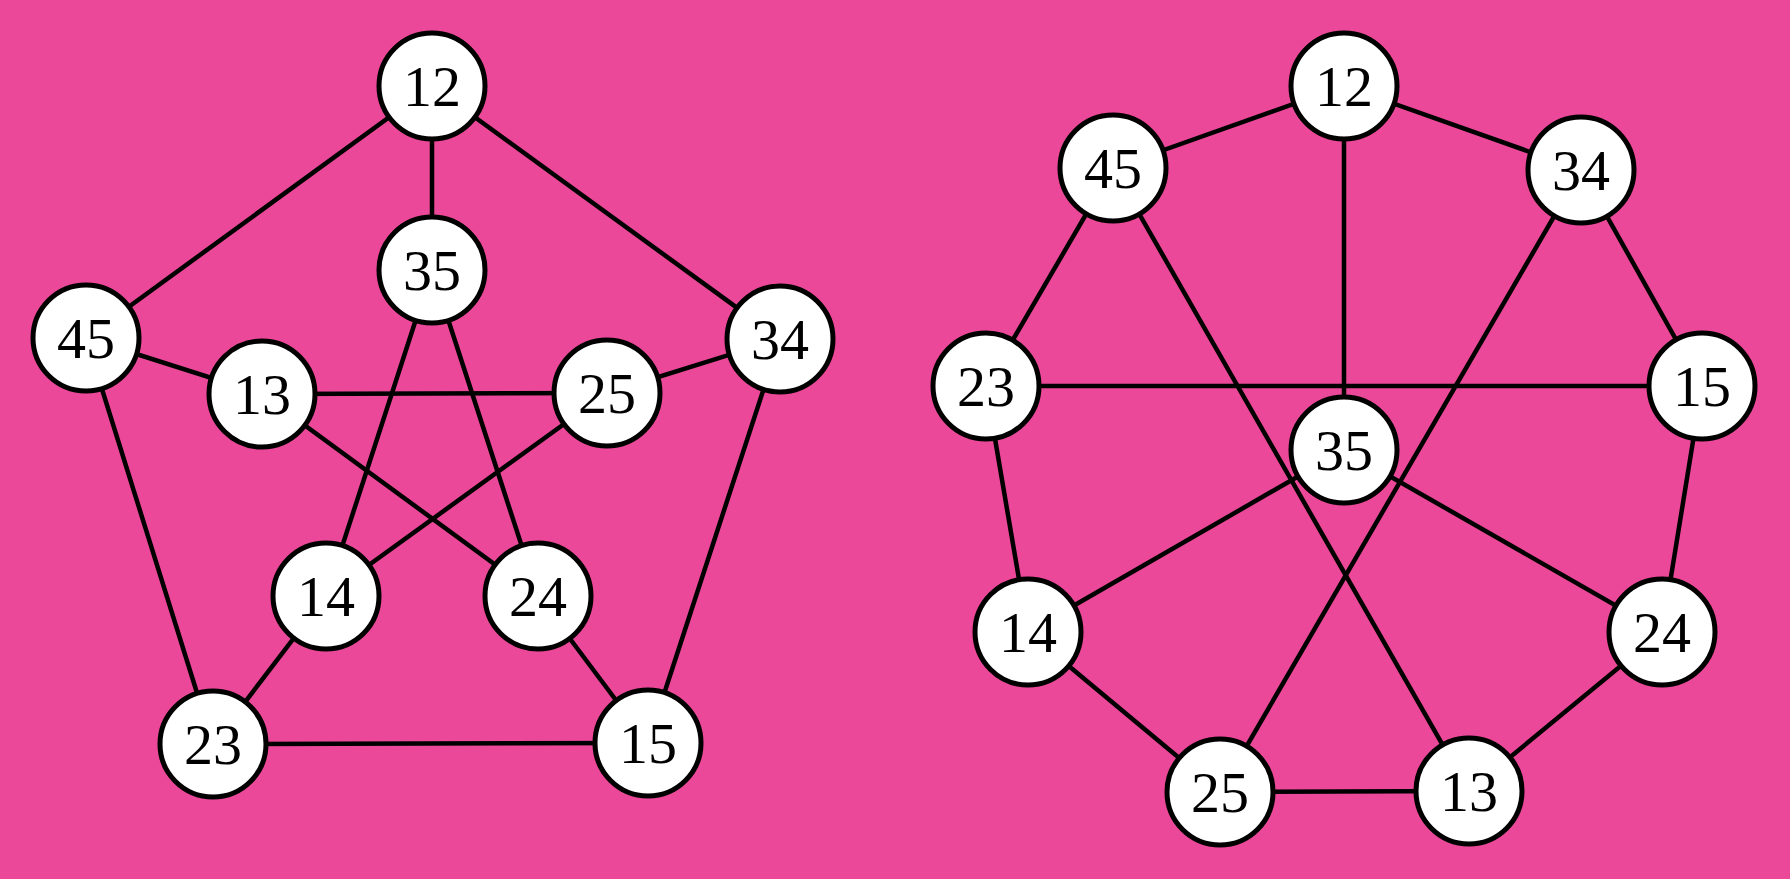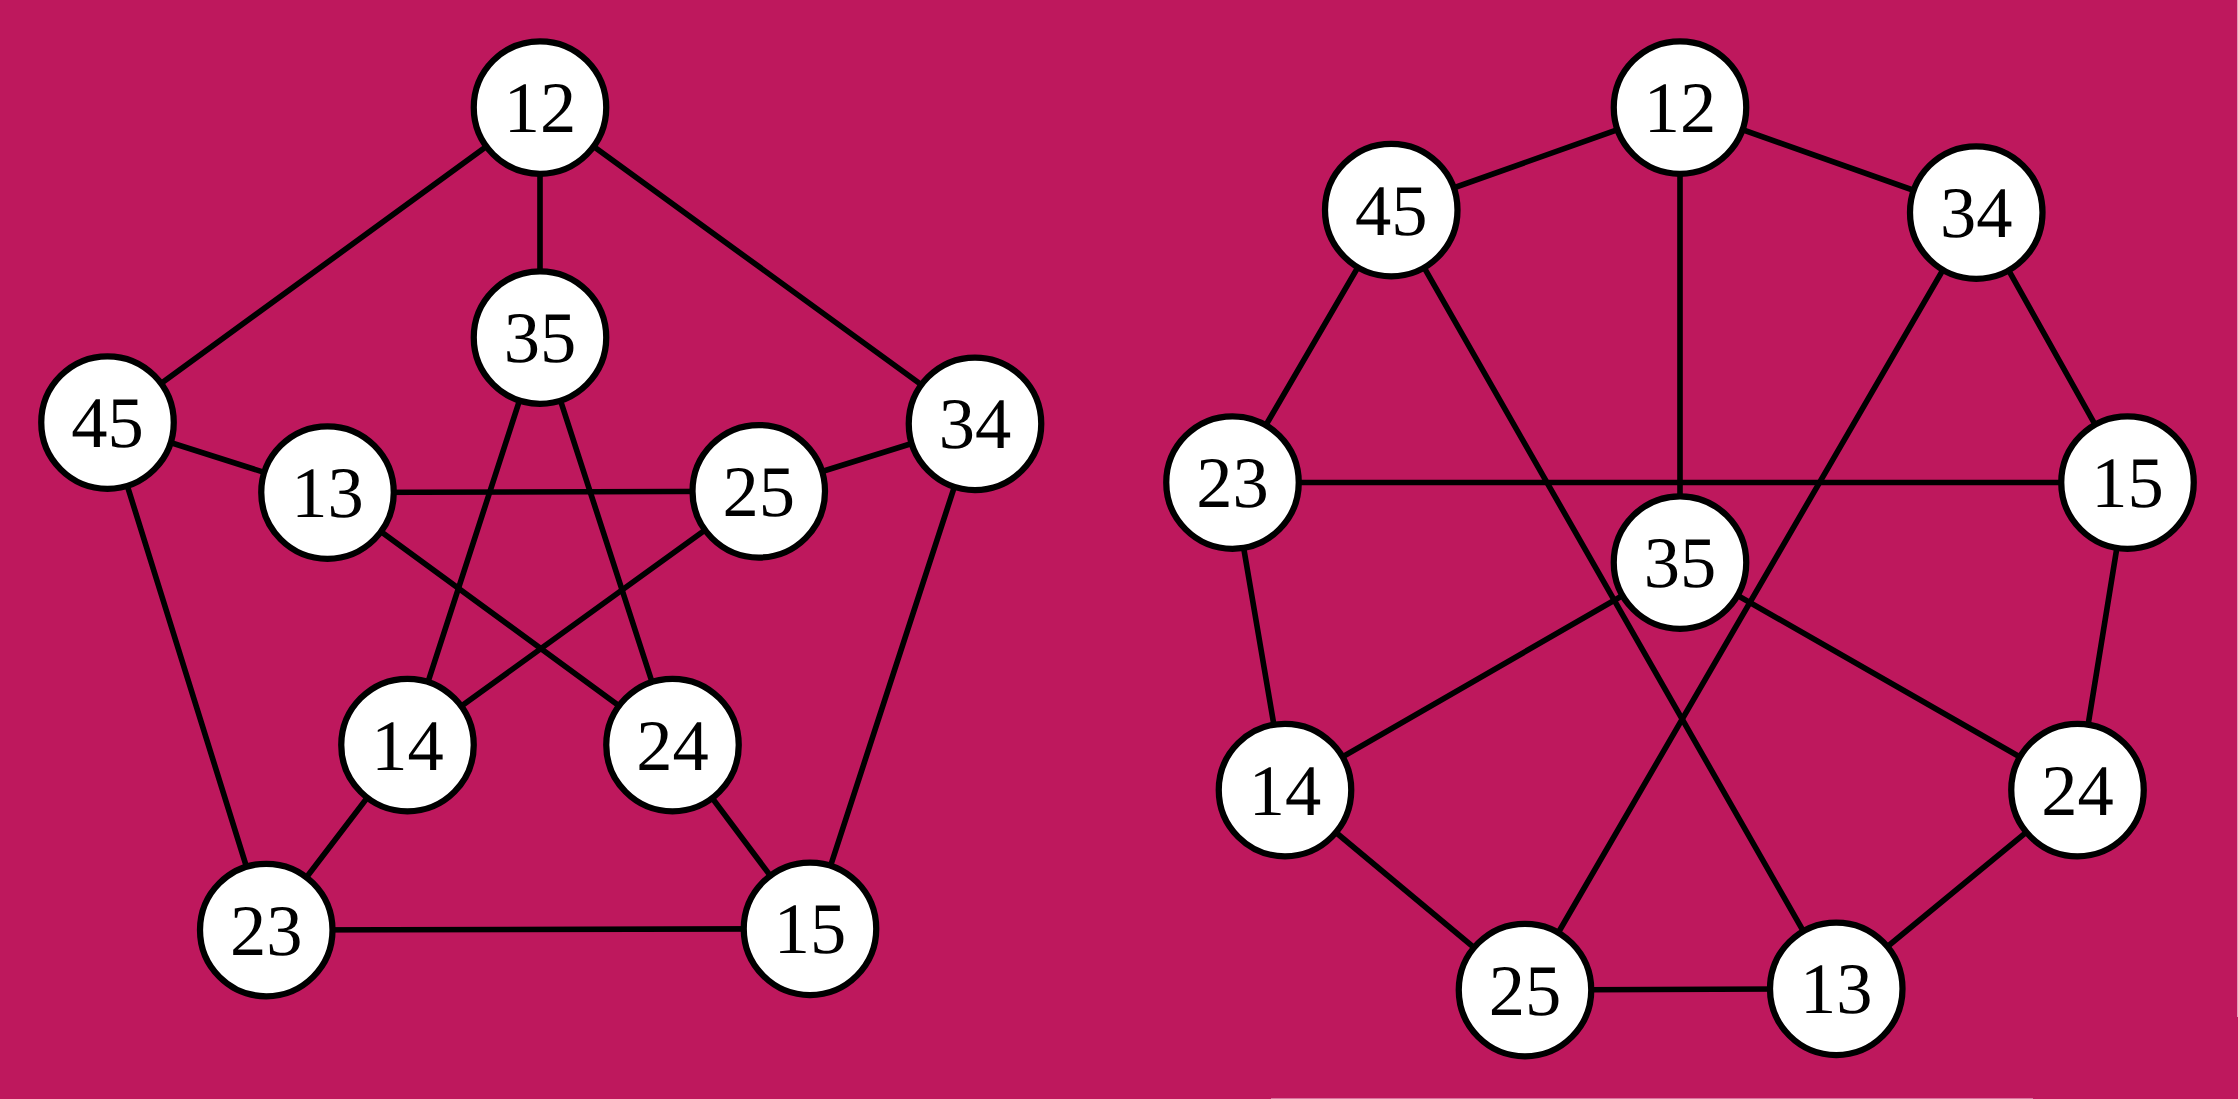--- a/index.html
+++ b/index.html
@@ -4,21 +4,21 @@
 <style>
   html, body {
     margin: 0;
     padding: 0;
     background: #ffffff;
   }
   .stage {
     position: relative;
     width: 1790px;
     height: 879px;
-    background: #be185d;
+    background: #ec4899;
     overflow: hidden;
     font-family: "Liberation Serif", "DejaVu Serif", serif;
   }
   svg.graphs {
     display: block;
     width: 1790px;
     height: 879px;
   }
   svg.graphs line {
     stroke-linecap: round;

